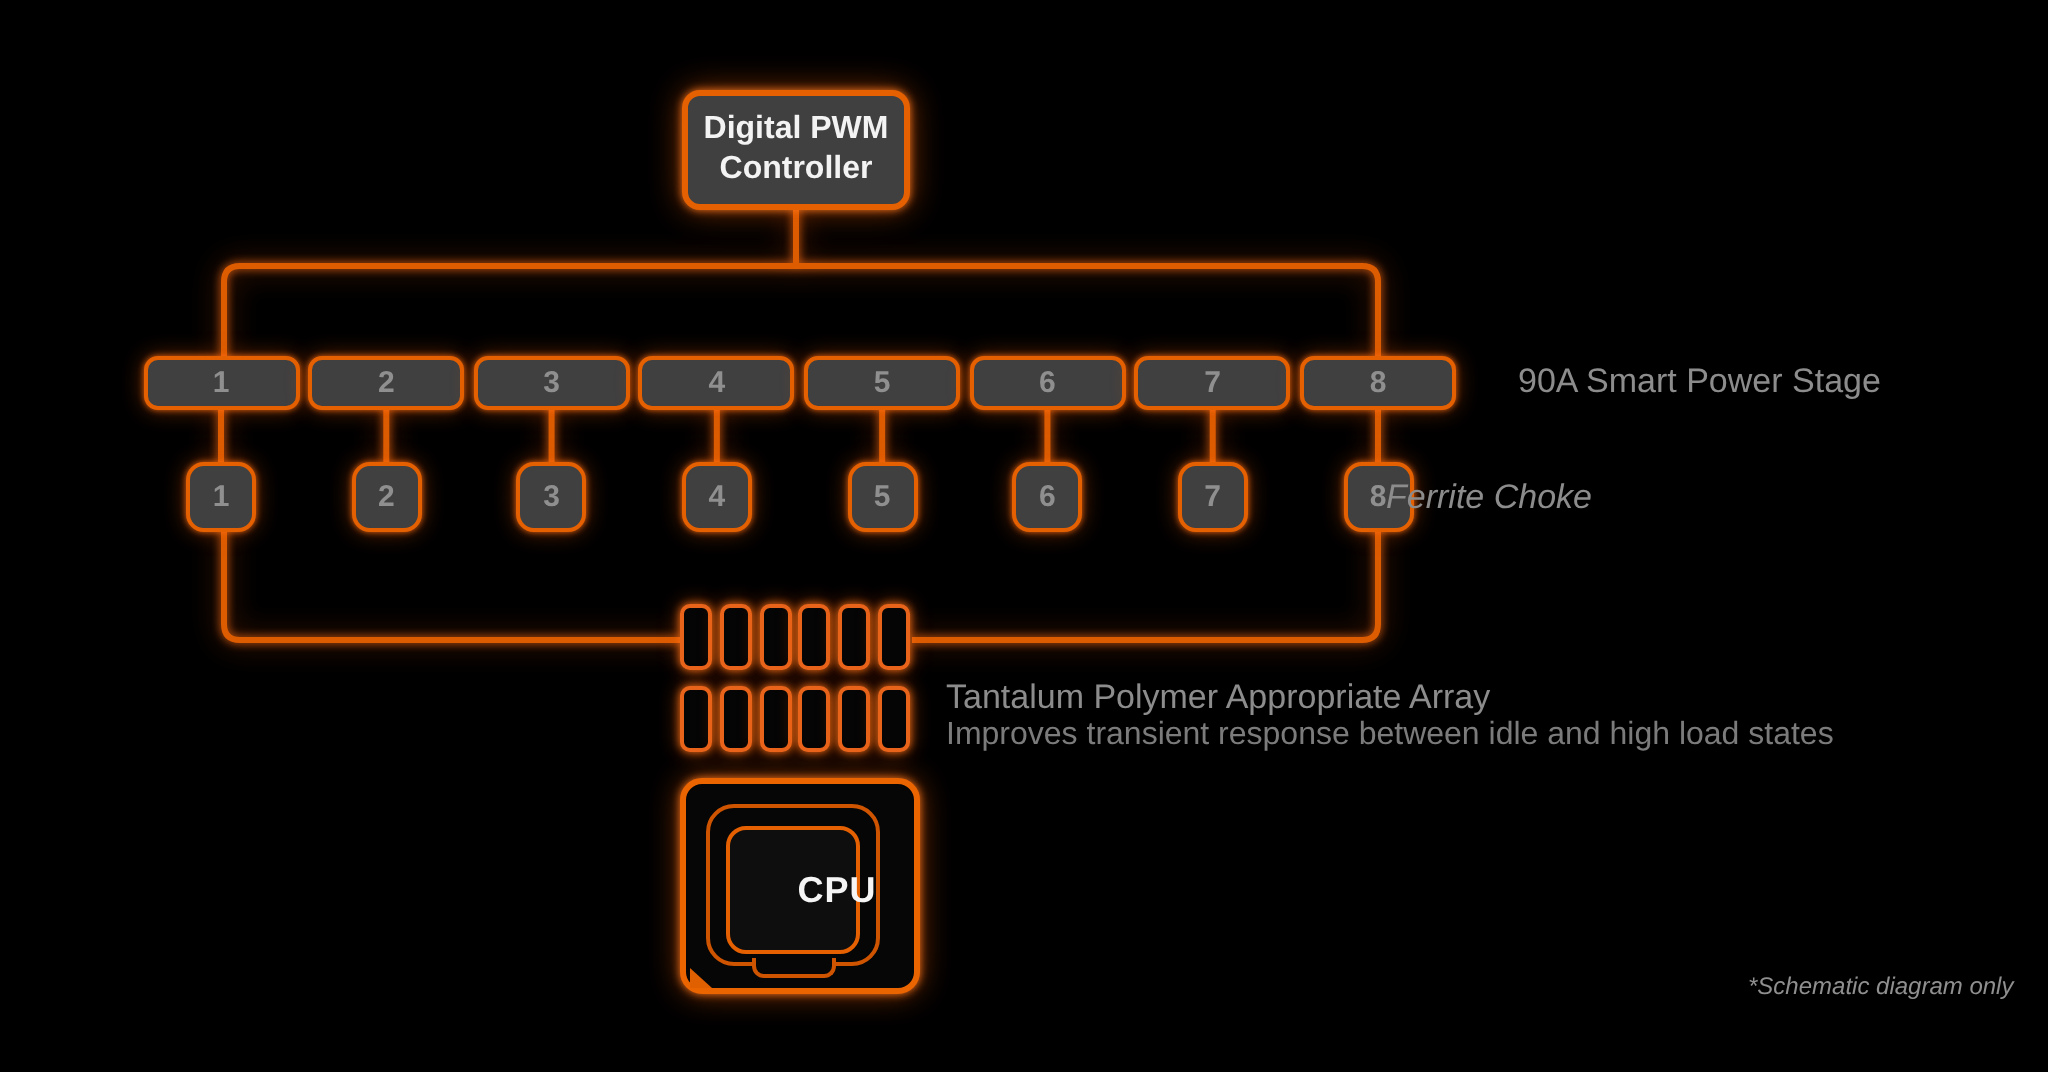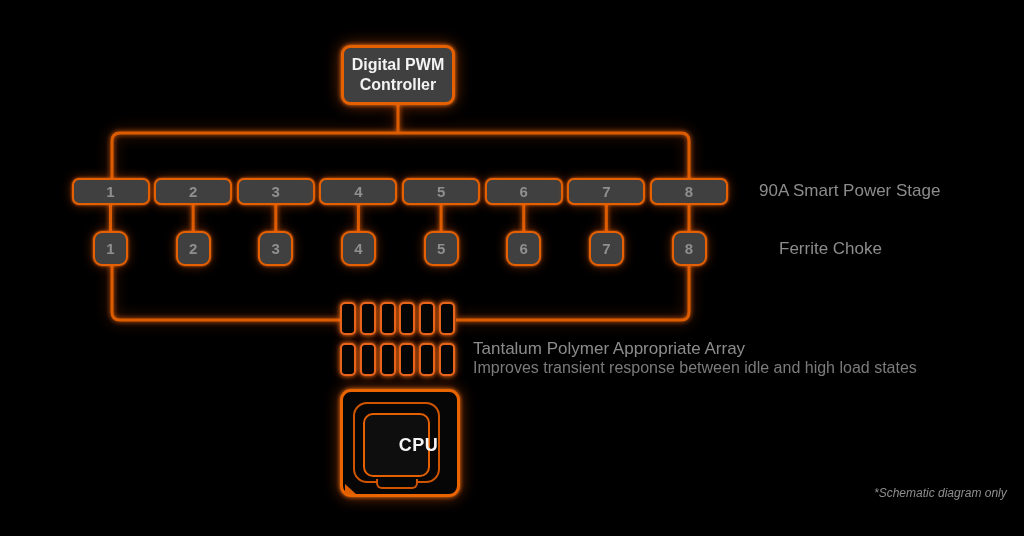--- a/index.html
+++ b/index.html
@@ -87,21 +87,21 @@
       <div class="box choke-box" style="left: 175.643px;">2</div>
       <div class="box choke-box" style="left: 258.286px;">3</div>
       <div class="box choke-box" style="left: 340.929px;">4</div>
       <div class="box choke-box" style="left: 423.571px;">5</div>
       <div class="box choke-box" style="left: 506.214px;">6</div>
       <div class="box choke-box" style="left: 588.857px;">7</div>
       <div class="box choke-box" style="left: 671.5px;">8</div>
     </div>
 
   <div class="label" style="left:747px;top:181px;margin-left:12px;">90A Smart Power Stage</div>
-  <div class="label" style="left:779px;top:239px;">Ferrite Choke</div>
+  <div class="label" style="left:693px;top:239px;font-style:italic;">Ferrite Choke</div>
 
   <div id="caps">
       <div class="cap" style="left: 340px; top: 302px;"></div>
       <div class="cap" style="left: 359.75px; top: 302px;"></div>
       <div class="cap" style="left: 379.5px; top: 302px;"></div>
       <div class="cap" style="left: 399.25px; top: 302px;"></div>
       <div class="cap" style="left: 419px; top: 302px;"></div>
       <div class="cap" style="left: 438.75px; top: 302px;"></div>
       <div class="cap" style="left: 340px; top: 343px;"></div>
       <div class="cap" style="left: 359.75px; top: 343px;"></div>

